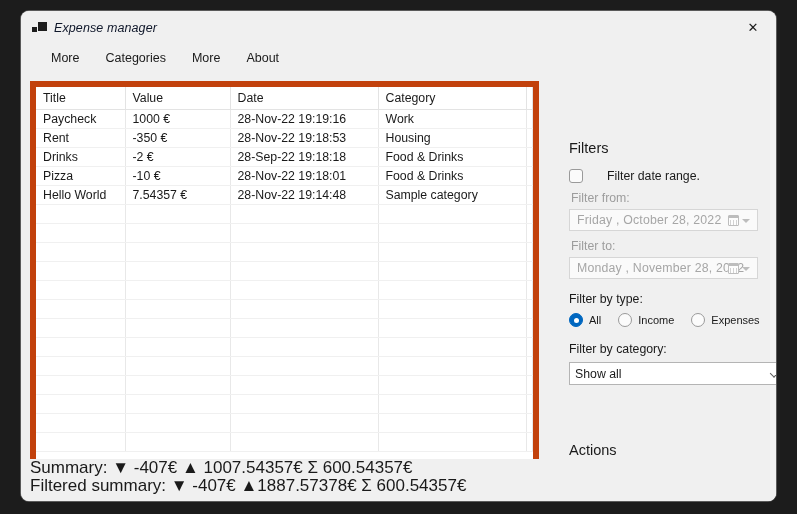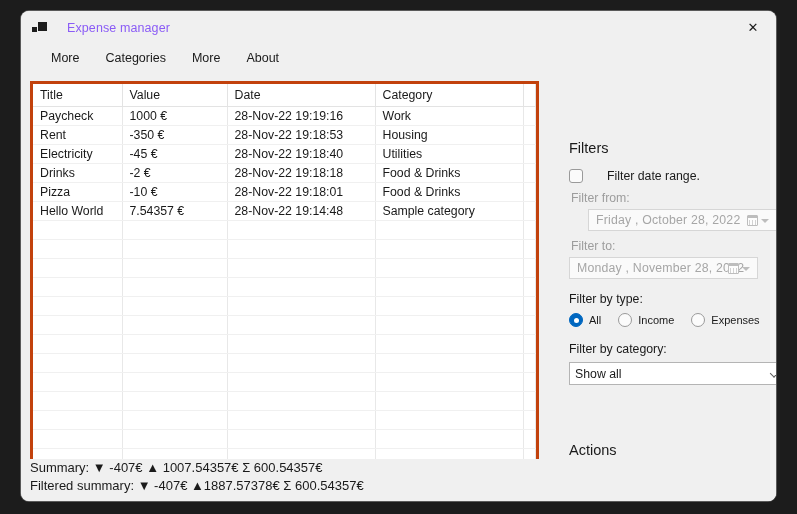--- a/index.html
+++ b/index.html
@@ -41,24 +41,25 @@
   }
   #app-icon .sq-a {
     position: absolute; left: 0; top: 7px;
     width: 5px; height: 5px; background: #1d1d1d;
   }
   #app-icon .sq-b {
     position: absolute; left: 6px; top: 2px;
     width: 9px; height: 9px; background: #1d1d1d;
   }
   #title-text {
-    margin-left: 19px;
+    margin-left: 6px;
     font-size: 12.5px;
-    color: #8b5cf6;
+    color: #0f172a;
     letter-spacing: 0.1px;
+    font-style: italic;
   }
   #close-button {
     position: absolute;
     right: 0; top: 0;
     width: 46px; height: 33px;
     display: flex; align-items: center; justify-content: center;
     font-size: 13px;
     color: #1a1a1a;
     cursor: default;
   }
@@ -80,21 +81,21 @@
   #content {
     position: relative;
     height: 431px;
   }
   
   #table-wrap {
     position: absolute;
     left: 9px; top: 11px;
     width: 509px; height: 388px;
     background: #ffffff;
-    border: 3px solid #c2410c;
+    border: 6px solid #c2410c;
     overflow: hidden;
   }
   table.grid {
     width: 100%;
     border-collapse: collapse;
     table-layout: fixed;
     font-size: 12.3px;
     color: #1a1a1a;
   }
   table.grid th {
@@ -164,21 +165,21 @@
   .datebox {
     position: absolute;
     left: 20px;
     width: 189px; height: 22px;
     border: 1px solid #d6d6d6;
     background: #fafafa;
     display: flex; align-items: center;
     font-size: 12.3px;
     color: #a6a6a6;
   }
-  #date-from { top: 139px; margin-left: 19px; }
+  #date-from { top: 139px; }
   #date-to   { top: 187px; }
   .datebox .dtext {
     padding-left: 7px;
     white-space: nowrap;
     letter-spacing: 0.2px;
   }
   .datebox .dbtn {
     position: absolute;
     right: 3px; top: 2px;
     width: 31px; height: 17px;
@@ -269,21 +270,21 @@
   }
   
   #statusbar {
     position: absolute;
     left: 0; bottom: 0;
     width: 100%;
     padding: 0 0 6px 9px;
     background: #f0f0f0;
   }
   .status-line {
-    font-size: 13px;
+    font-size: 17px;
     color: #1a1a1a;
     line-height: 18px;
     white-space: nowrap;
   }
 </style>
 </head>
 <body>
 
 <div id="desktop">
   <div id="window">
@@ -333,30 +334,23 @@
                 <td></td>
               </tr>
               <tr>
                 <td>Rent</td>
                 <td>-350 €</td>
                 <td>28-Nov-22 19:18:53</td>
                 <td>Housing</td>
                 <td></td>
               </tr>
               <tr>
-                <td>Electricity</td>
-                <td>-45 €</td>
-                <td>28-Nov-22 19:18:40</td>
-                <td>Utilities</td>
-                <td></td>
-              </tr>
-              <tr>
                 <td>Drinks</td>
                 <td>-2 €</td>
-                <td>28-Nov-22 19:18:18</td>
+                <td>28-Sep-22 19:18:18</td>
                 <td>Food &amp; Drinks</td>
                 <td></td>
               </tr>
               <tr>
                 <td>Pizza</td>
                 <td>-10 €</td>
                 <td>28-Nov-22 19:18:01</td>
                 <td>Food &amp; Drinks</td>
                 <td></td>
               </tr>

